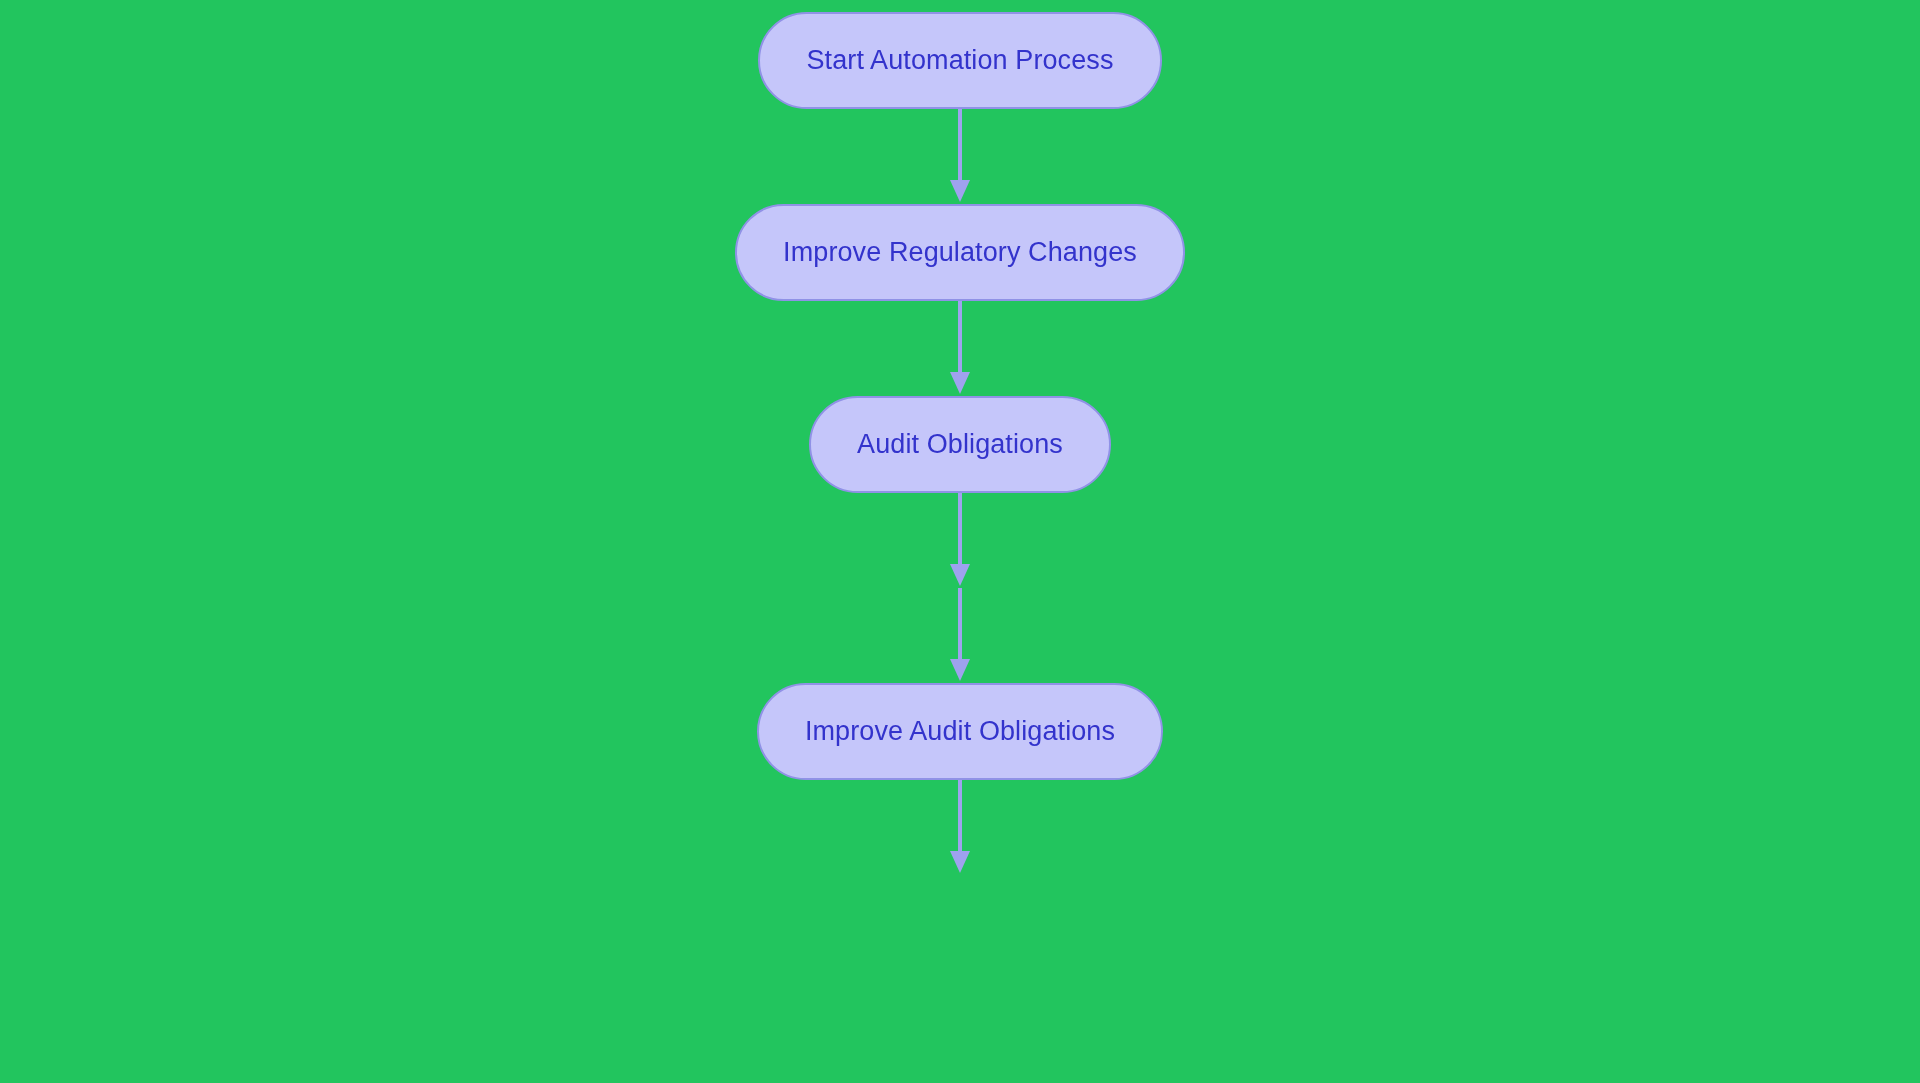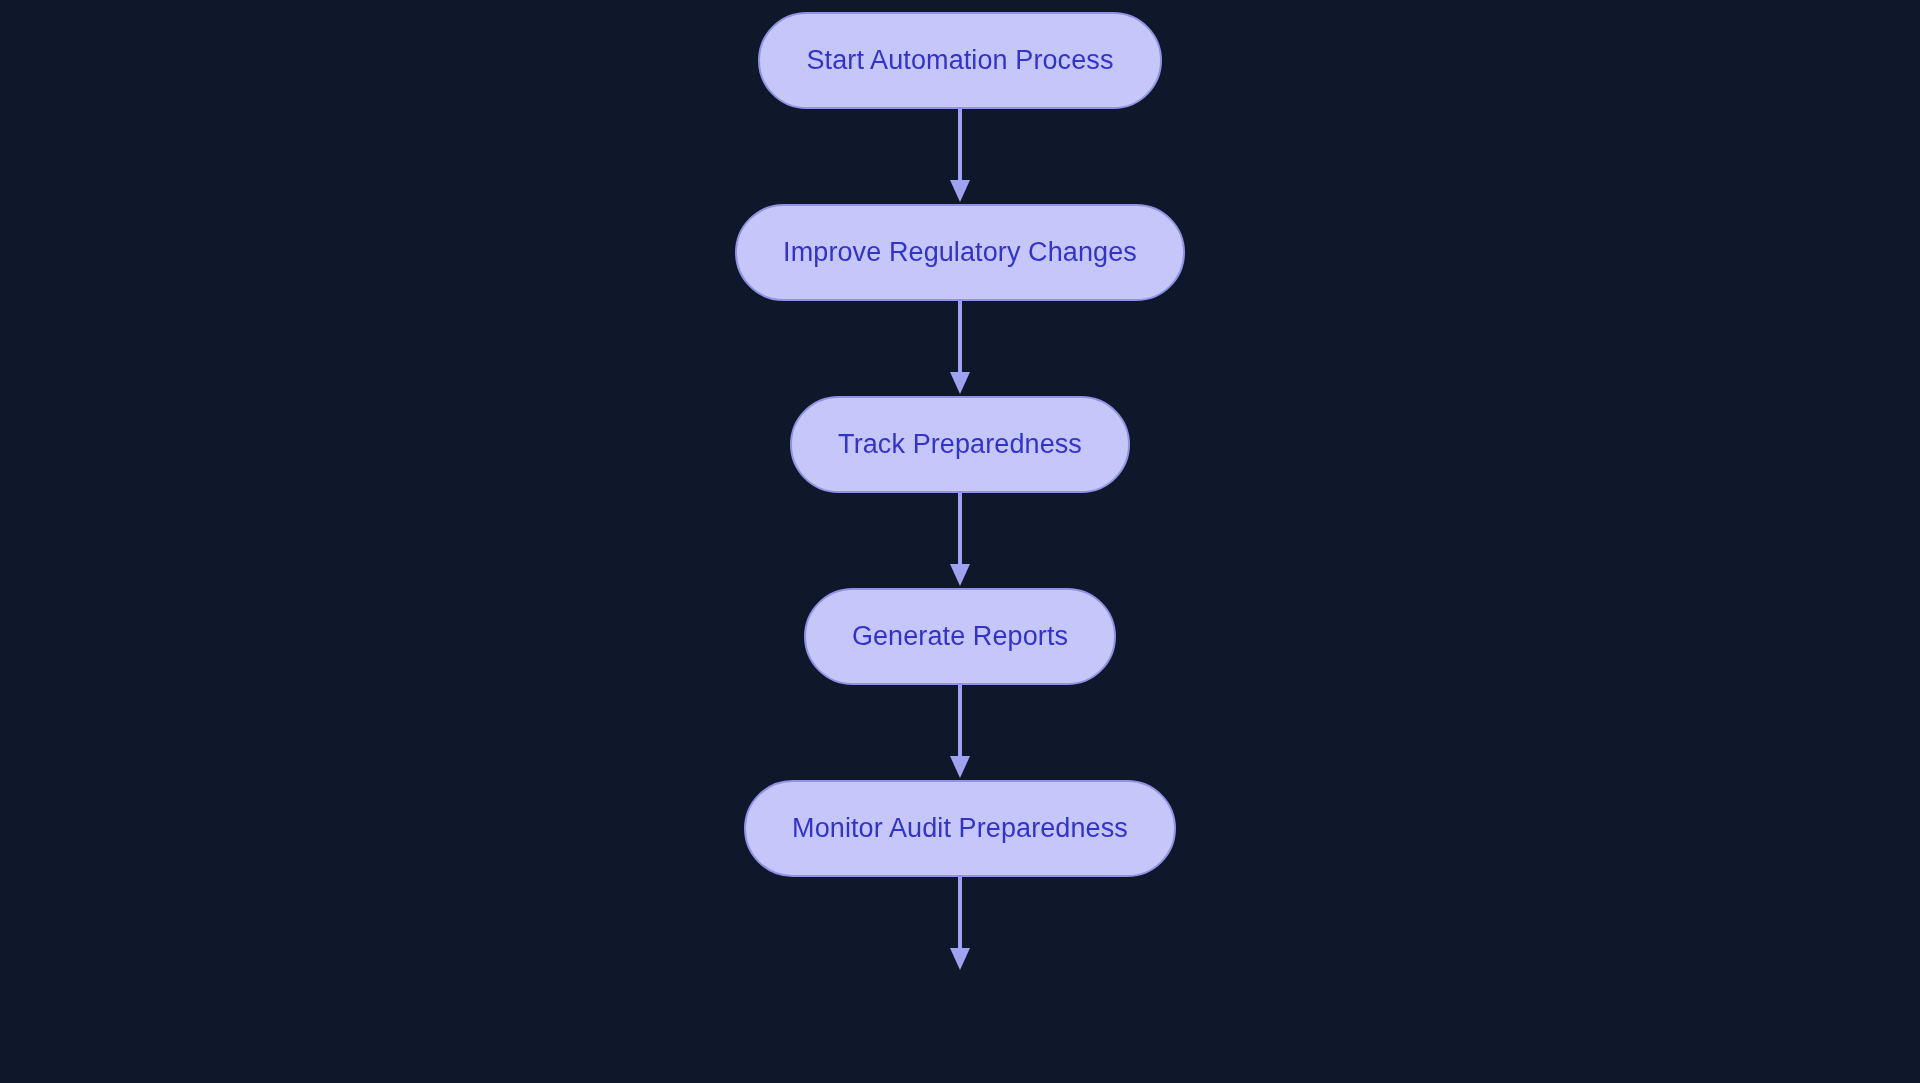--- a/index.html
+++ b/index.html
@@ -12,21 +12,21 @@
     width: 1920px;
     height: 1083px;
     font-family: "Liberation Sans", "DejaVu Sans", sans-serif;
     overflow: hidden;
   }
 
   #flowchart-canvas {
     position: relative;
     width: 1920px;
     height: 1083px;
-    background: #0f172a;
+    background: #22c55e;
   }
 
   .flow-column {
     position: absolute;
     left: 0;
     top: 0;
     width: 1920px;
     height: 1083px;
     display: flex;
     flex-direction: column;
@@ -93,39 +93,36 @@
     <div class="flow-node">
       <span class="flow-node-label">Improve Regulatory Changes</span>
     </div>
 
     <svg class="flow-connector" viewBox="0 0 26 95">
       <line class="conn-line" x1="13" y1="0" x2="13" y2="76"></line>
       <polygon class="conn-head" points="13,93 3,71 23,71"></polygon>
     </svg>
 
     <div class="flow-node">
-      <span class="flow-node-label">Track Preparedness</span>
+      <span class="flow-node-label">Audit Obligations</span>
     </div>
 
     <svg class="flow-connector" viewBox="0 0 26 95">
       <line class="conn-line" x1="13" y1="0" x2="13" y2="76"></line>
       <polygon class="conn-head" points="13,93 3,71 23,71"></polygon>
     </svg>
 
-    <div class="flow-node">
-      <span class="flow-node-label">Generate Reports</span>
-    </div>
 
     <svg class="flow-connector" viewBox="0 0 26 95">
       <line class="conn-line" x1="13" y1="0" x2="13" y2="76"></line>
       <polygon class="conn-head" points="13,93 3,71 23,71"></polygon>
     </svg>
 
     <div class="flow-node">
-      <span class="flow-node-label">Monitor Audit Preparedness</span>
+      <span class="flow-node-label">Improve Audit Obligations</span>
     </div>
 
     <svg class="flow-connector" viewBox="0 0 26 95">
       <line class="conn-line" x1="13" y1="0" x2="13" y2="76"></line>
       <polygon class="conn-head" points="13,93 3,71 23,71"></polygon>
     </svg>
 
 
   </div>
 </div>

